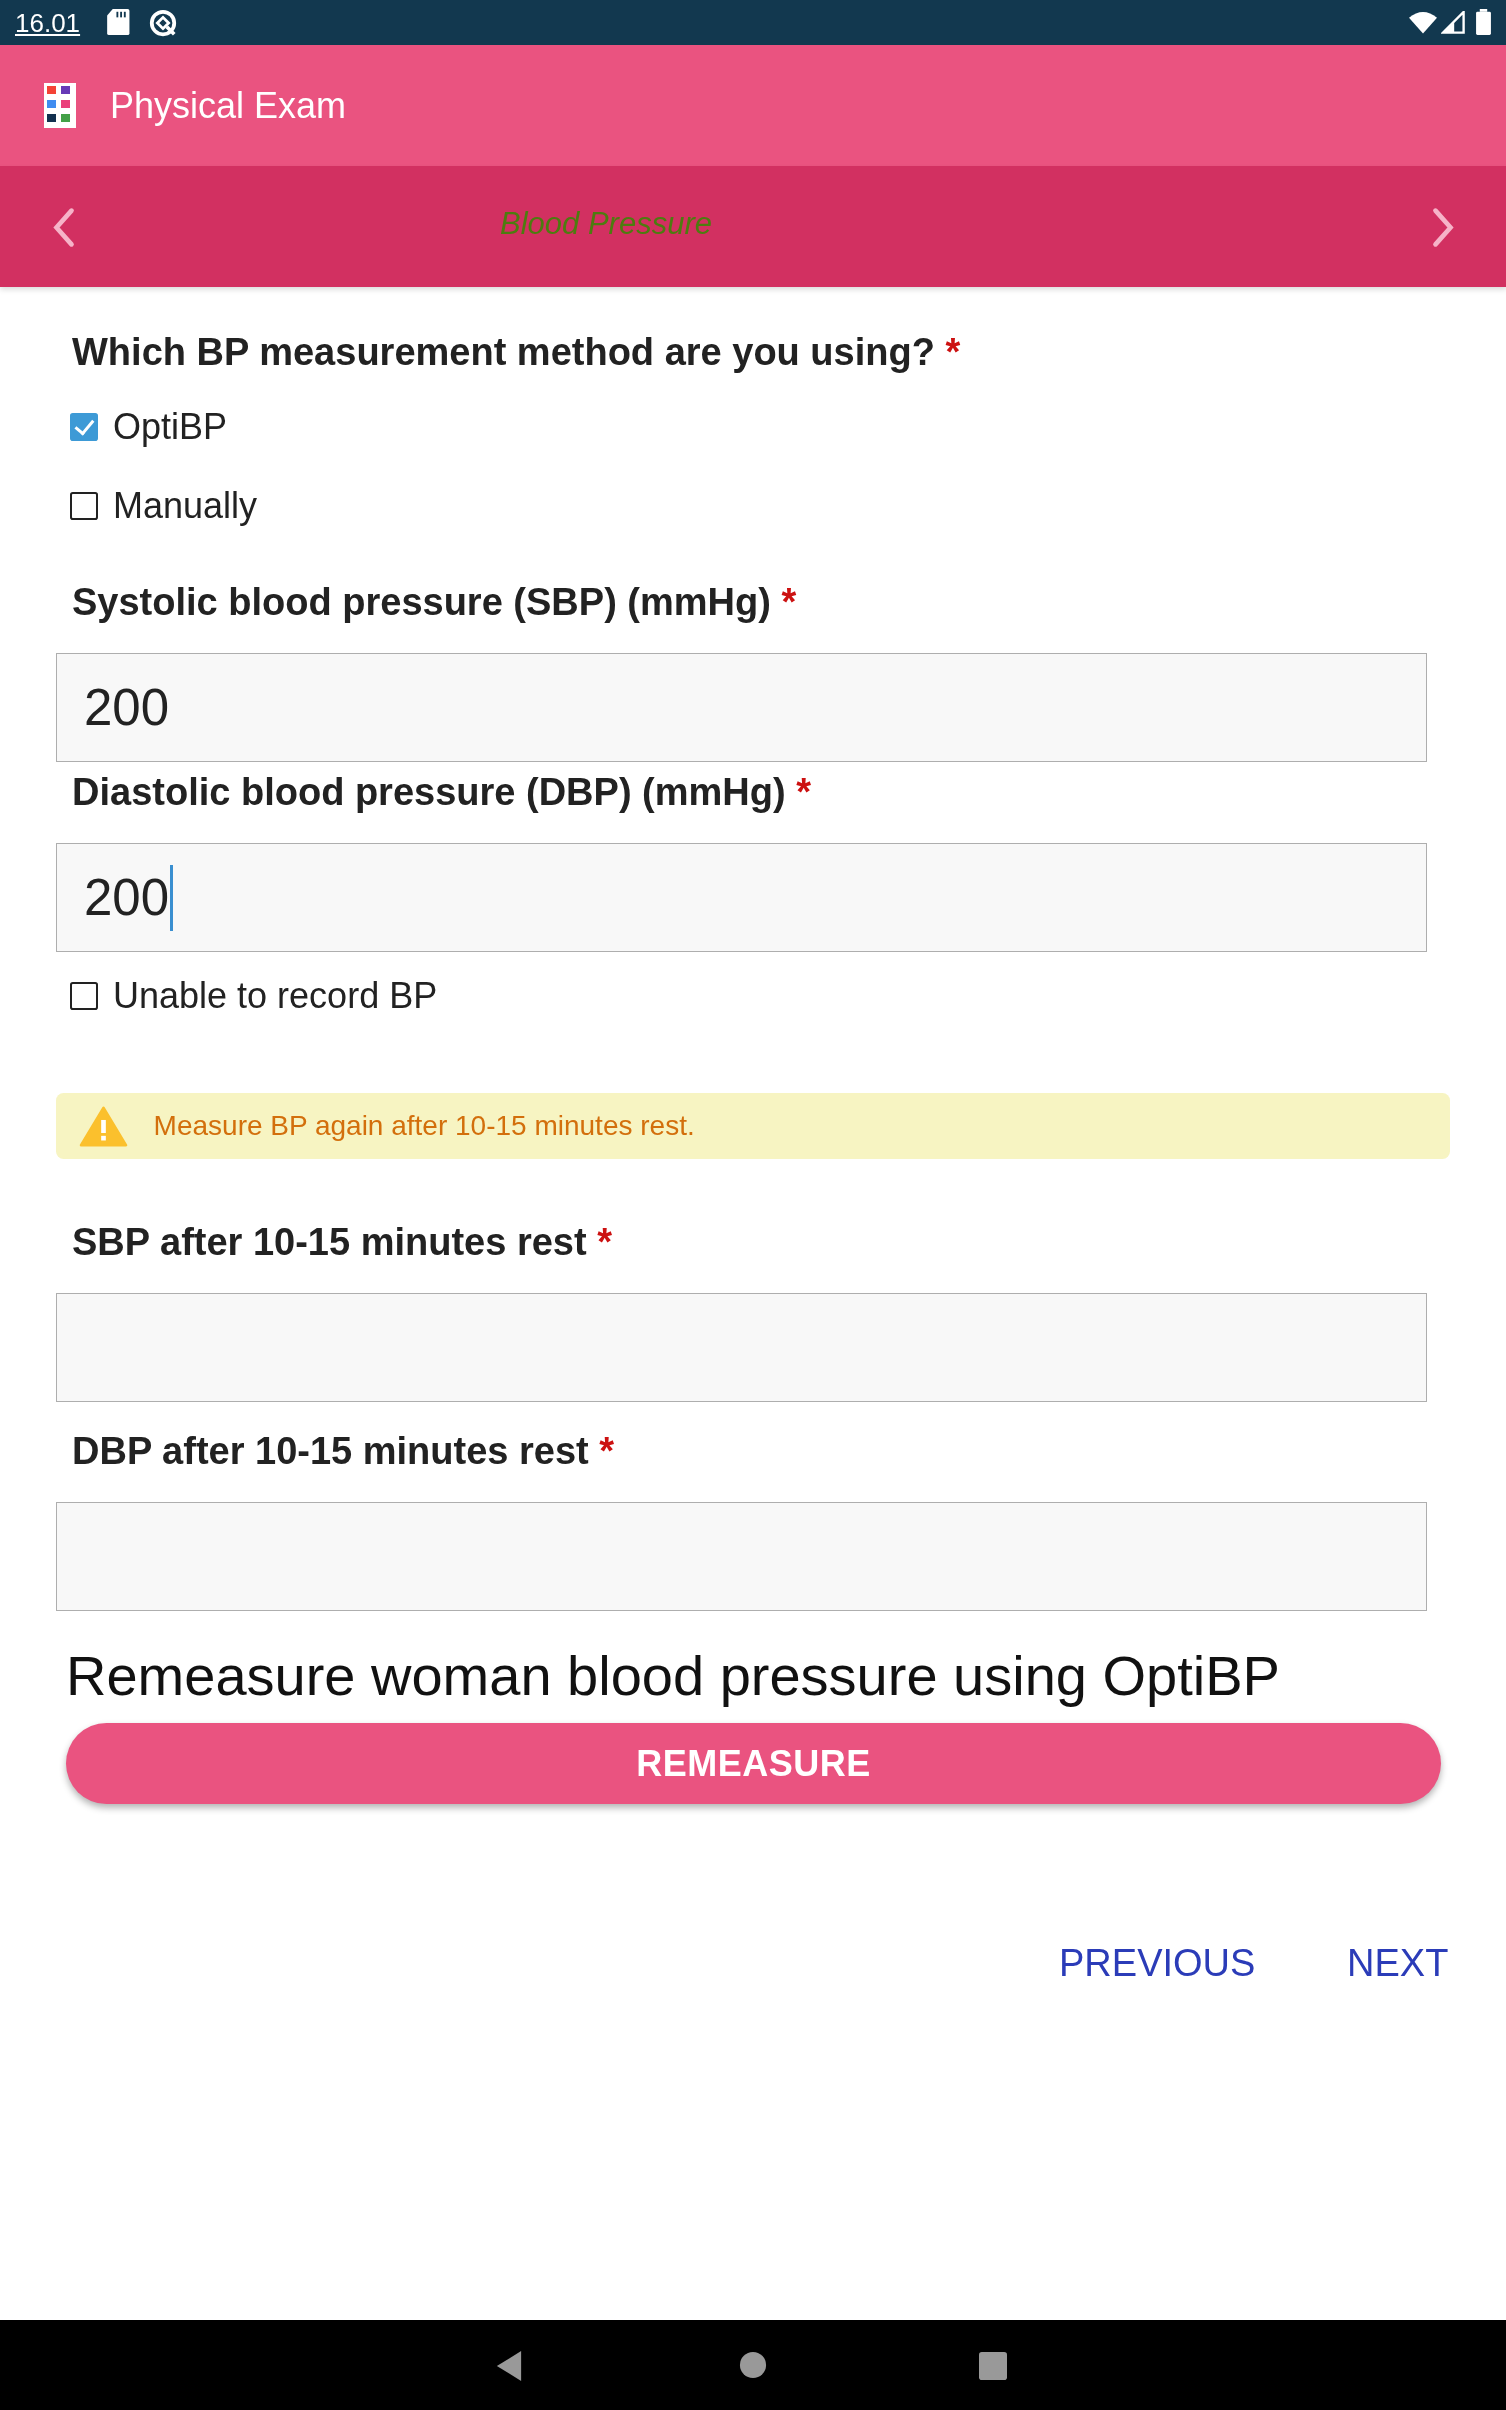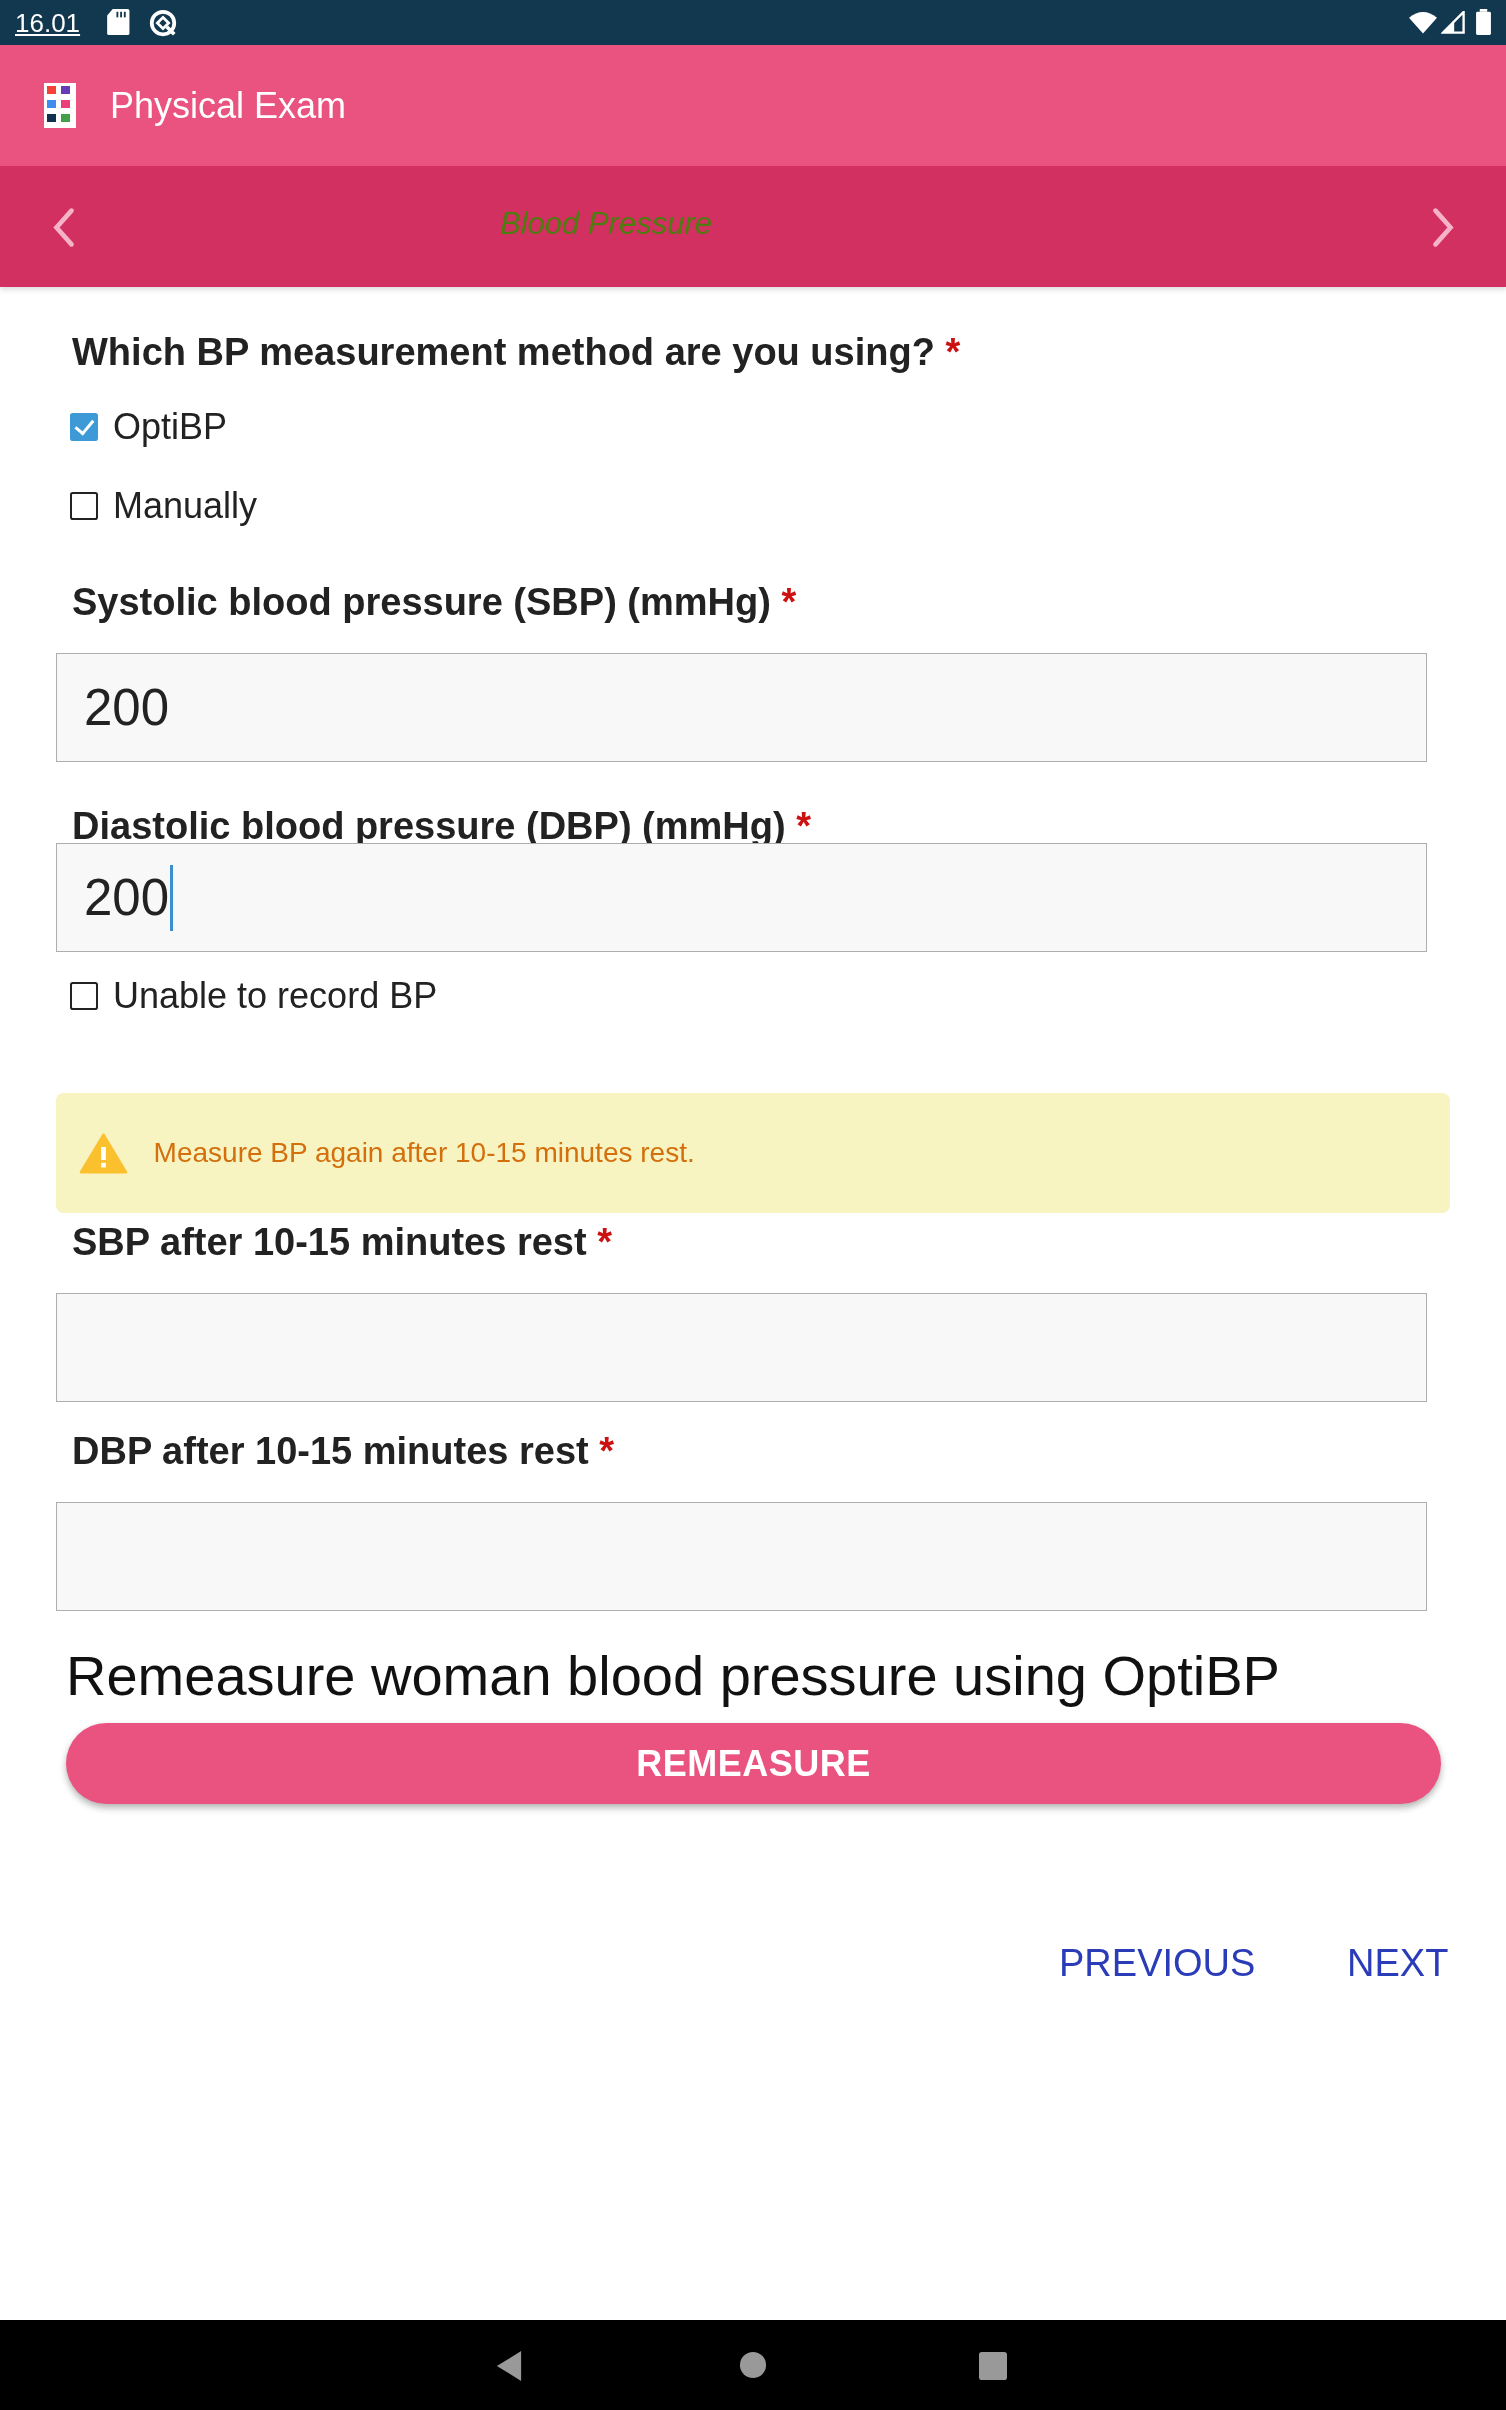--- a/index.html
+++ b/index.html
@@ -15,21 +15,21 @@
   .sub-title { left:0; width:1212px; top:206px; text-align:center; font-size:31px; color:#4d7c0f;font-style:italic; }
   .chev { top:205px; width:38px; height:45px; }
   .field-label { left:72px; font-size:38px; font-weight:bold; color:#222; }
   .req { color:#cc1111; }
   .cb-row { left:70px; display:flex; align-items:center; font-size:36px; color:#222; }
   .cb { width:28px; height:28px; border:2.8px solid #222; border-radius:2.8px; box-sizing:border-box; margin-right:15px; background:#fff; position:relative; }
   .cb.checked { background:#3d9ad6; border-color:#3d9ad6; }
   .cb.checked::after { content:""; position:absolute; left:6.6px; top:0.9px; width:7.5px; height:15px; border:solid #fff; border-width:0 3.8px 3.8px 0; transform:rotate(40deg); }
   .input { left:56px; width:1371px; height:109px; background:#f8f8f8; border:1.9px solid #aeaeae; box-sizing:border-box; font-family:"Liberation Sans", sans-serif; font-size:51px; color:#222; padding:0 27px; display:flex; align-items:center; }
   .caret { display:inline-block; width:2.8px; height:66px; background:#3a8fd0; margin-left:0.9px; }
-  .warning { left:56px; top:1093px; width:1394px; height:120px; background:#f7f4c2; border-radius:7.5px; display:flex; align-items:center; }
+  .warning { left:56px; top:1093px; width:1394px; height:66px; background:#f7f4c2; border-radius:7.5px; display:flex; align-items:center; }
   .warn-text { font-size:28px; color:#d36f0c; margin-left:26px; }
   .remeasure-text { left:66px; top:1631px; font-size:56px; color:#111;margin-top:12px; }
   .remeasure-btn { left:66px; top:1723px; width:1375px; height:81px; background:#ea5380; border-radius:55px; box-shadow:0 3.8px 7.5px rgba(0,0,0,0.3); color:#fff; font-size:36px; font-weight:bold; display:flex; align-items:center; justify-content:center; letter-spacing:0.5px; }
   .navlink { top:1942px; font-size:38px; color:#2b3cb8; }
   .navbar { left:0; top:2320px; width:1507px; height:90px; background:#000; }
 </style>
 </head>
 <body>
 
 <div class="abs statusbar">
@@ -92,21 +92,21 @@
 </div>
 
 <div class="abs field-label" style="top:581px">
   <span>Systolic blood pressure (SBP) (mmHg)</span>
   <span class="req">*</span>
 </div>
 <div class="abs input" style="top:653px">
   <span>200</span>
 </div>
 
-<div class="abs field-label" style="top:805px">
+<div class="abs field-label" style="top:771px">
   <span>Diastolic blood pressure (DBP) (mmHg)</span>
   <span class="req">*</span>
 </div>
 <div class="abs input" style="top:843px">
   <span>200</span>
     <span class="caret"></span>
 </div>
 
 <div class="abs cb-row" style="top:975px">
   <span class="cb"></span>

